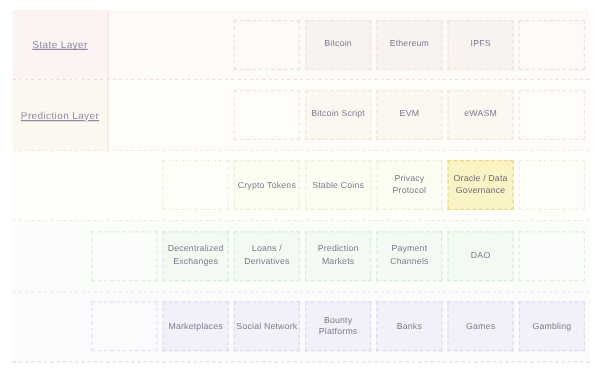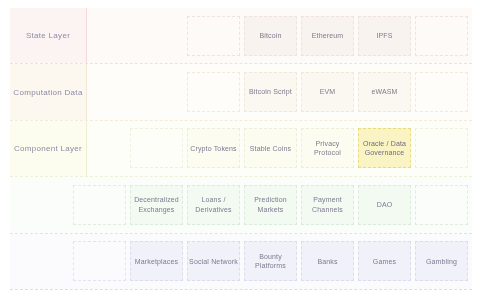--- a/index.html
+++ b/index.html
@@ -36,20 +36,21 @@
     flex: 0 0 77px;
     display: flex;
     align-items: center;
     justify-content: center;
     text-align: center;
     font-size: 8px;
     line-height: 11px;
     letter-spacing: 0.3px;
     color: #8e8aa3;
     border-right: 1px solid rgba(0,0,0,0.05);
+    text-decoration: underline;
   }
 
   
   .layer-track {
     box-sizing: border-box;
     flex: 1 1 auto;
     position: relative;
     display: flex;
     align-items: center;
     justify-content: flex-end;
@@ -122,31 +123,30 @@
       <div class="layer-label">State Layer</div>
       <div class="layer-track">
         <div class="cell empty"></div>
         <div class="cell">Bitcoin</div>
         <div class="cell">Ethereum</div>
         <div class="cell">IPFS</div>
         <div class="cell empty"></div>
       </div>
     </div>
     <div class="layer-row row-computation" style="height: 56.4px;">
-      <div class="layer-label">Computation Data</div>
+      <div class="layer-label">Prediction Layer</div>
       <div class="layer-track">
         <div class="cell empty"></div>
         <div class="cell">Bitcoin Script</div>
         <div class="cell">EVM</div>
         <div class="cell">eWASM</div>
         <div class="cell empty"></div>
       </div>
     </div>
     <div class="layer-row row-component" style="height: 56.4px;">
-      <div class="layer-label">Component Layer</div>
       <div class="layer-track">
         <div class="cell empty"></div>
         <div class="cell">Crypto Tokens</div>
         <div class="cell">Stable Coins</div>
         <div class="cell">Privacy Protocol</div>
         <div class="cell highlight">Oracle / Data Governance</div>
         <div class="cell empty"></div>
       </div>
     </div>
     <div class="layer-row row-protocol" style="height: 56.4px;">

